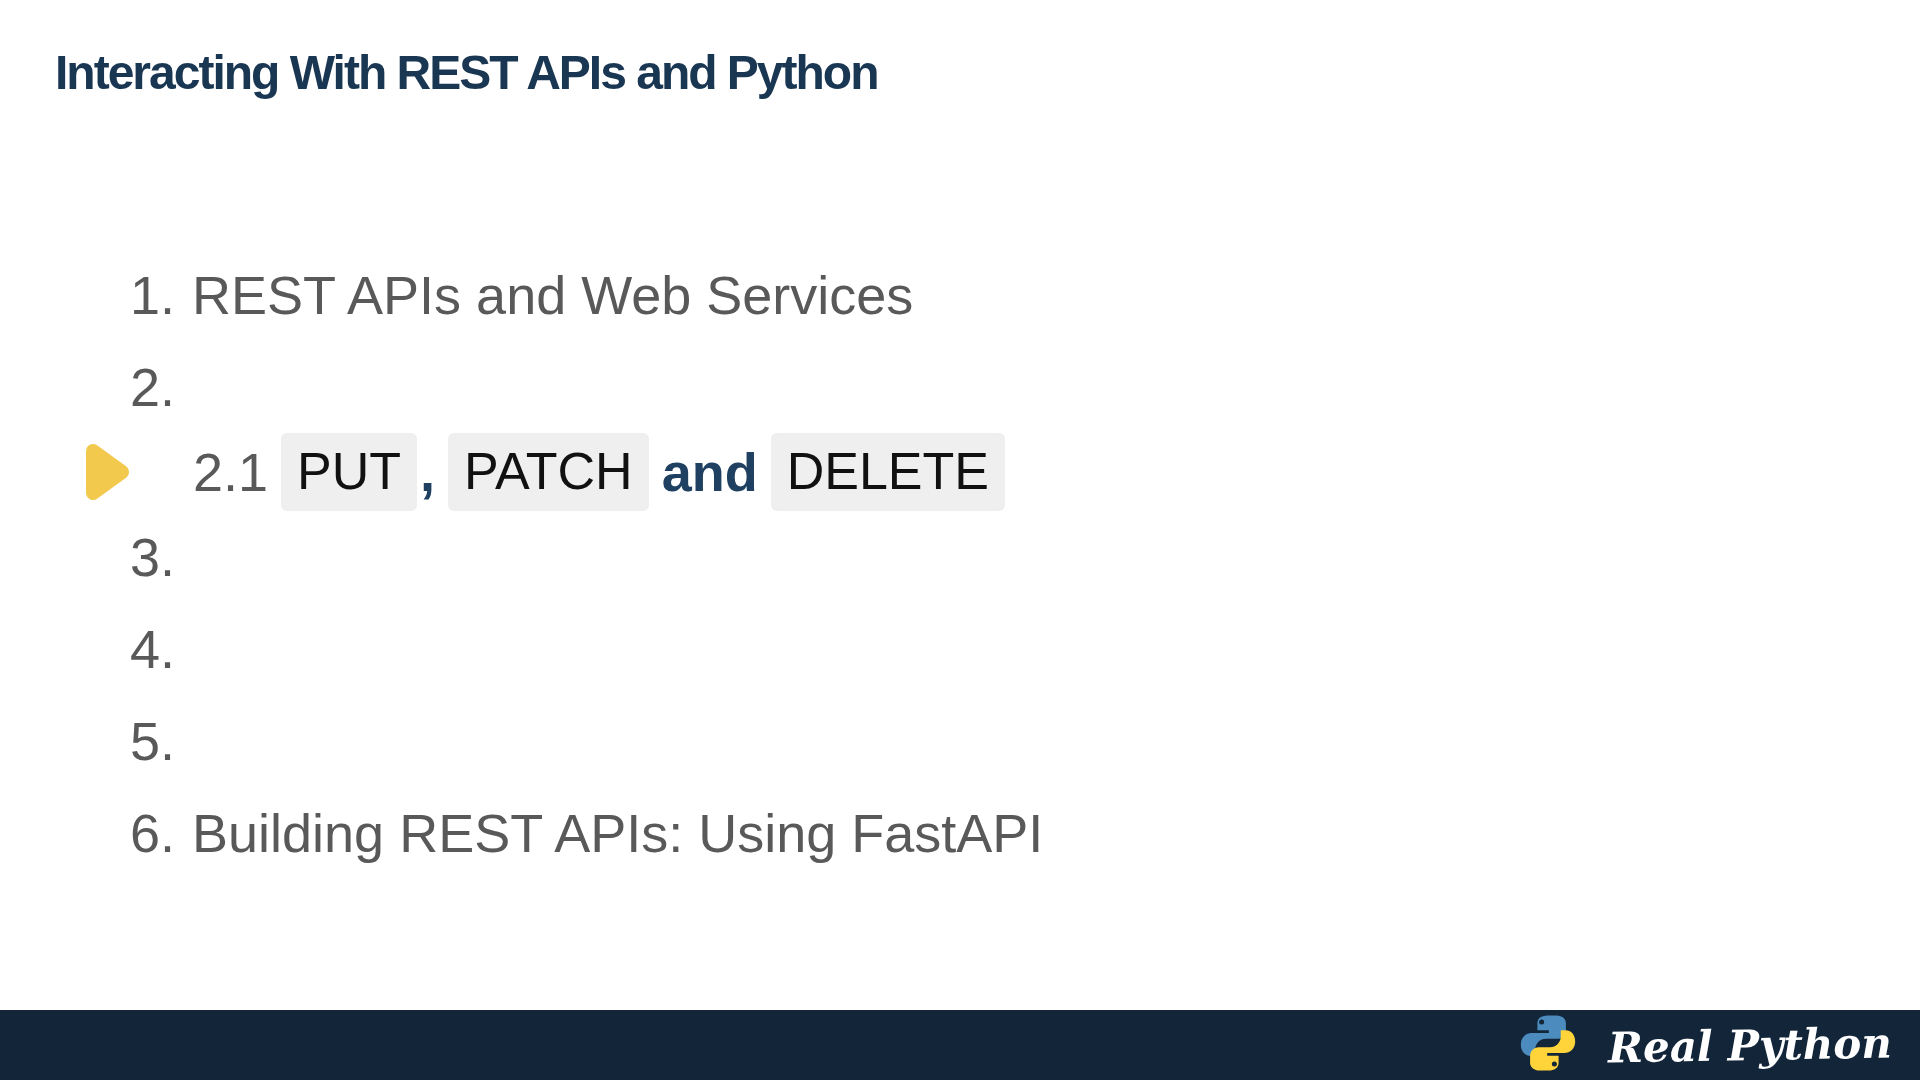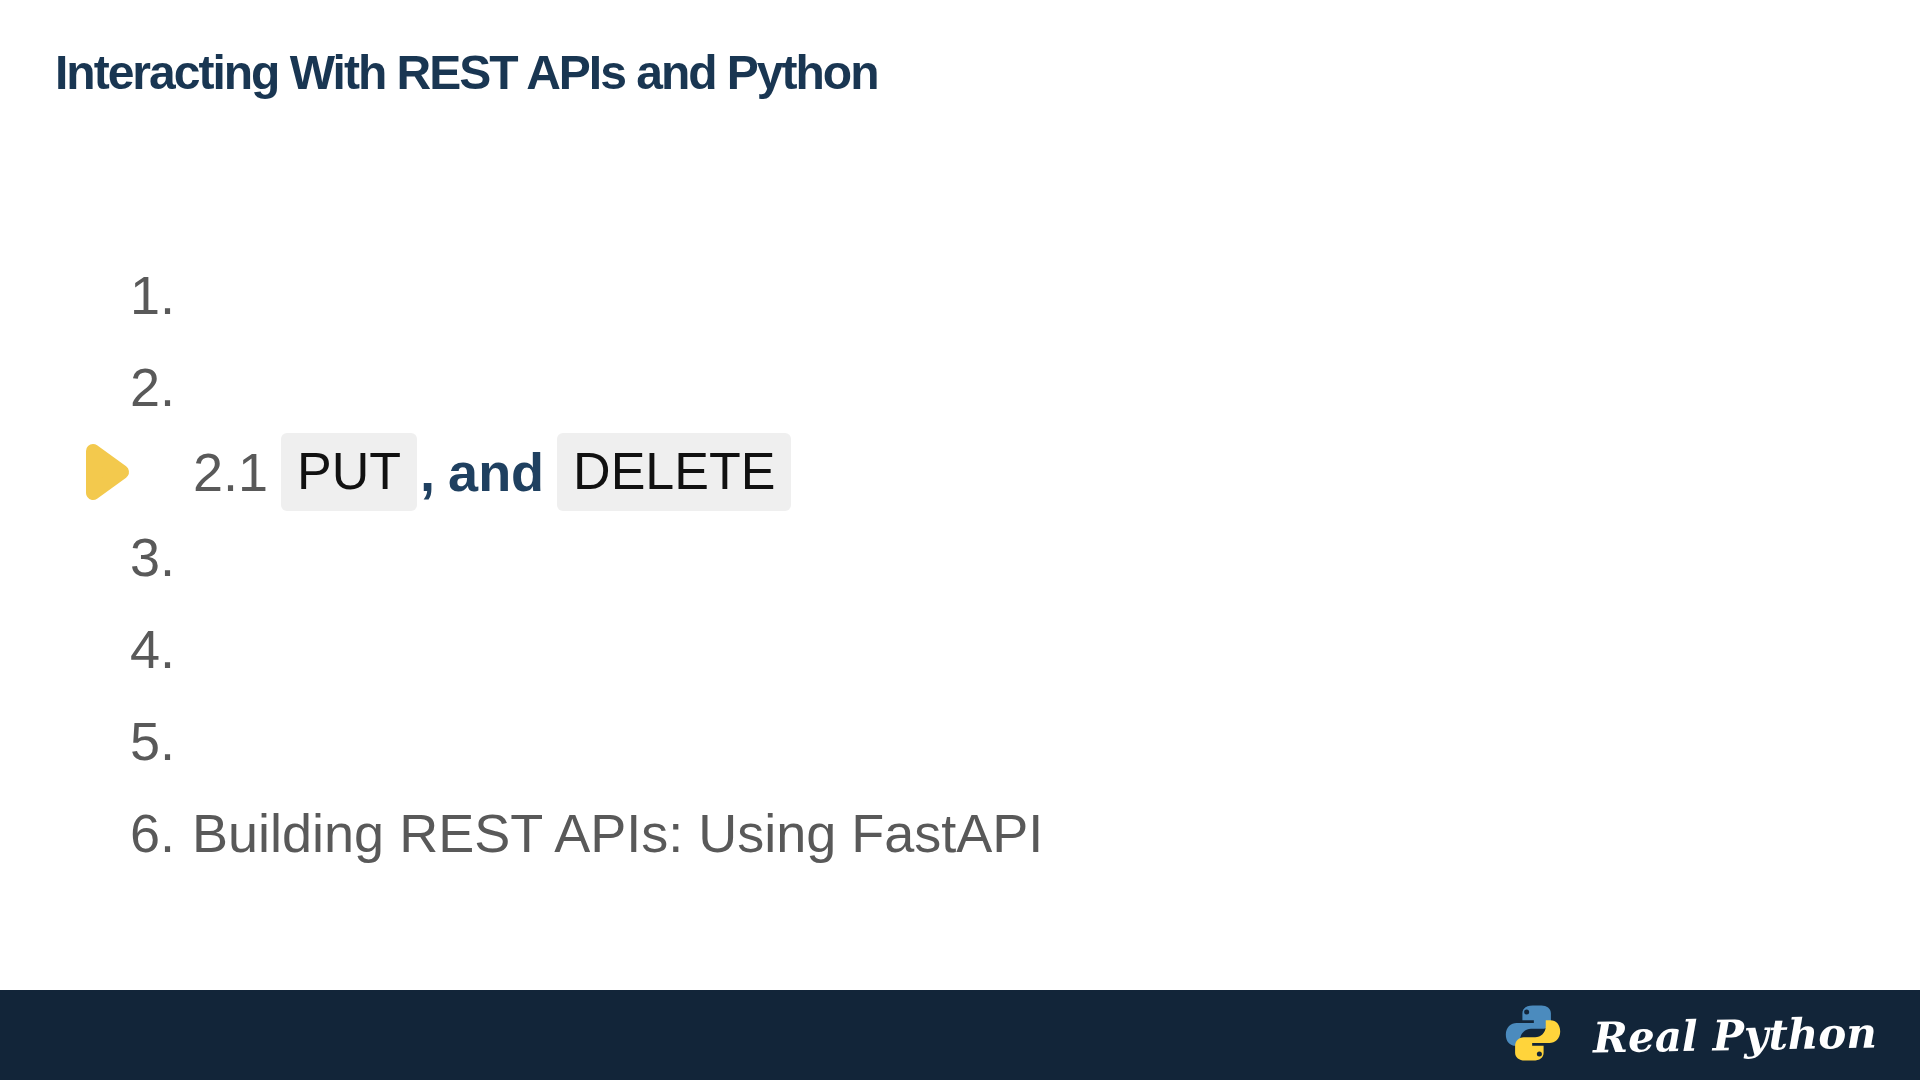--- a/index.html
+++ b/index.html
@@ -78,26 +78,26 @@
   .accent {
     color: #1F4060;
     font-weight: bold;
   }
   .comma { margin-left: -10px; }
   .footer {
     position: absolute;
     left: 0;
     bottom: 0;
     width: 1920px;
-    height: 90px;
+    height: 70px;
     background: #122539;
     display: flex;
     align-items: center;
     justify-content: flex-end;
-    padding-right: 43px;
+    padding-right: 28px;
     gap: 30px;
   }
   .brand-text {
     font-family: "DejaVu Serif", serif;
     font-style: italic;
     font-weight: bold;
     font-size: 42px;
     color: #ffffff;
     letter-spacing: 0px;
     transform: rotate(-1deg);
@@ -108,35 +108,37 @@
 <body>
 
 <div class="slide">
 
   <h1 class="title">Interacting With REST APIs and Python</h1>
 
   <div class="outline">
 
     <div class="row">
       <span class="num">1.</span>
+      <span>REST APIs and Web Services</span>
     </div>
 
     <div class="row">
       <span class="num">2.</span>
     </div>
 
     <div class="row sub">
       <span class="arrow-wrap">
         <svg width="50" height="64" viewBox="0 0 50 64" aria-hidden="true">
           <polygon points="11,11 40,32 11,53" fill="#F3C94D" stroke="#F3C94D" stroke-width="14" stroke-linejoin="round"></polygon>
         </svg>
       </span>
       <span class="sub-num">2.1</span>
       <code class="chip">PUT</code>
       <span class="accent comma">,</span>
+      <code class="chip">PATCH</code>
       <span class="accent">and</span>
       <code class="chip">DELETE</code>
     </div>
 
     <div class="row">
       <span class="num">3.</span>
     </div>
 
     <div class="row">
       <span class="num">4.</span>

